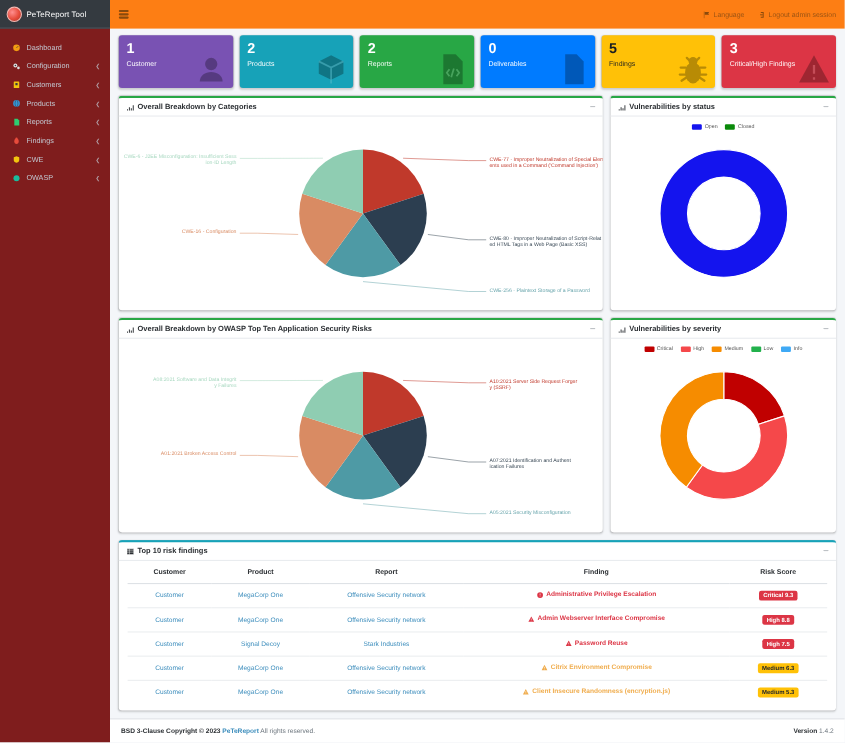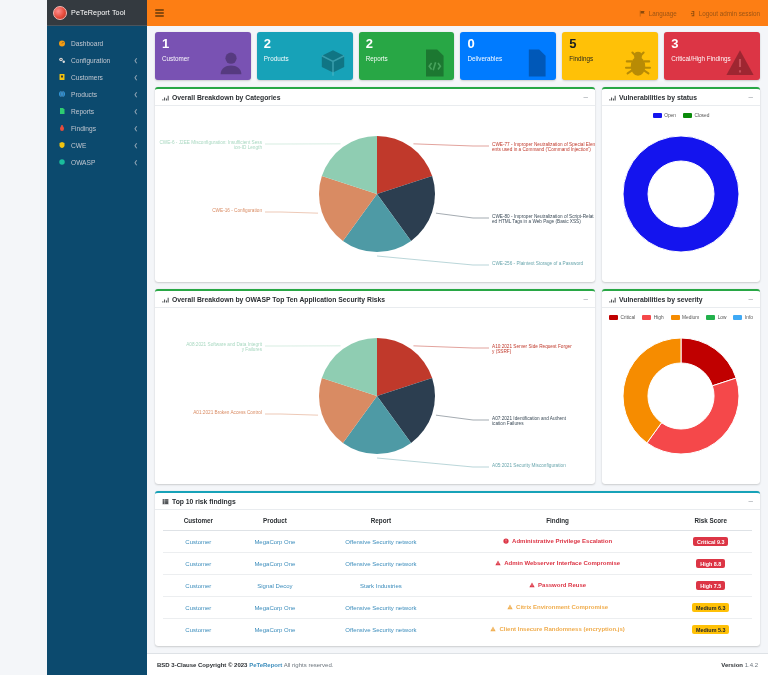--- a/index.html
+++ b/index.html
@@ -7,22 +7,22 @@
     width: 768px; height: 675px;
     font-family: "Liberation Sans", sans-serif;
     background: #f4f6f9;
     overflow: hidden;
   }
   .app { display: flex; width: 768px; height: 675px; }
 
   
   .sidebar {
     width: 100px; flex: 0 0 100px;
-    background: #0c4a6e; color: #c2c7d0;
-    display: flex; flex-direction: column; margin-left: 47px;
+    background: #7f1d1d; color: #c2c7d0;
+    display: flex; flex-direction: column;
   }
   .brand {
     height: 26px; display: flex; align-items: center; gap: 4px;
     padding: 0 6px;
     border-bottom: 1px solid #4b545c;
     background: #343a40;
   }
   .brand-logo {
     width: 14px; height: 14px; border-radius: 50%;
     background: radial-gradient(circle at 35% 35%, #ff8f8f 0%, #e74c3c 55%, #a93226 100%);

